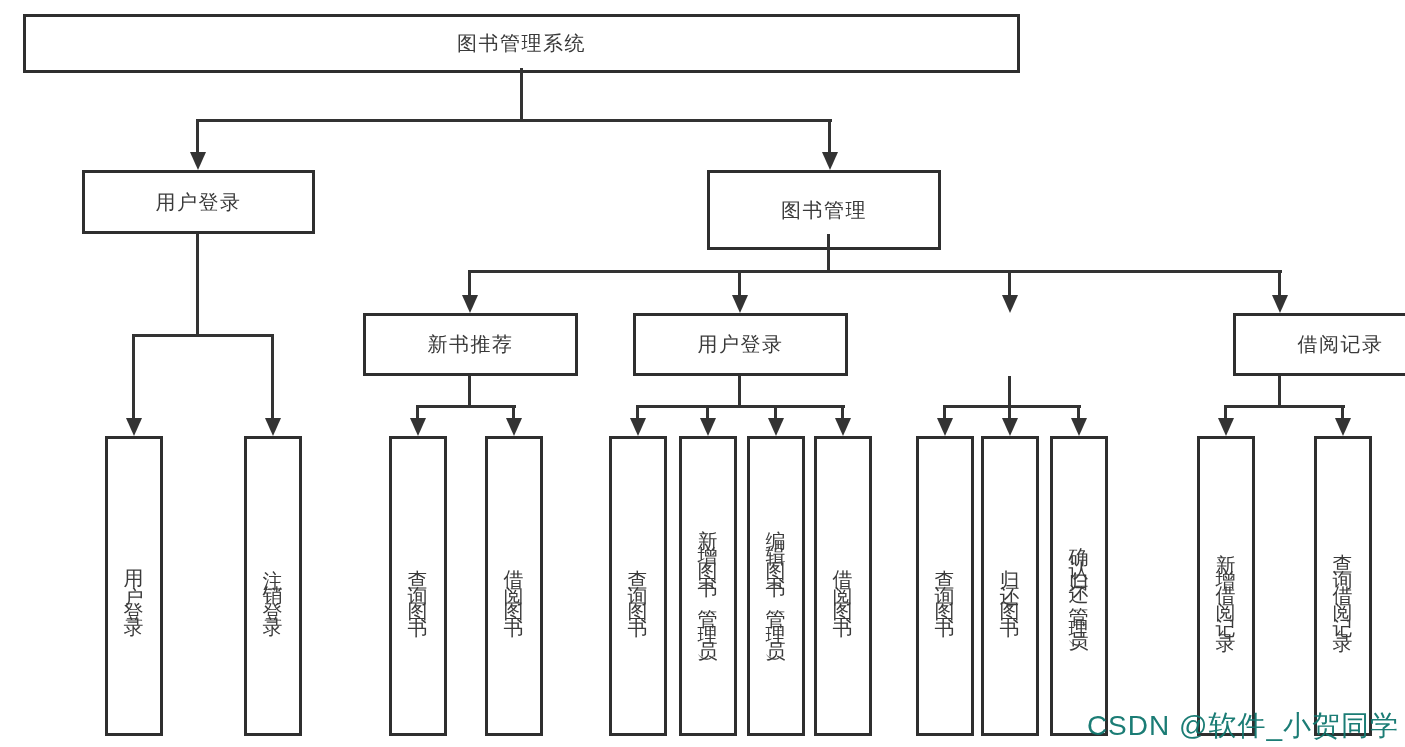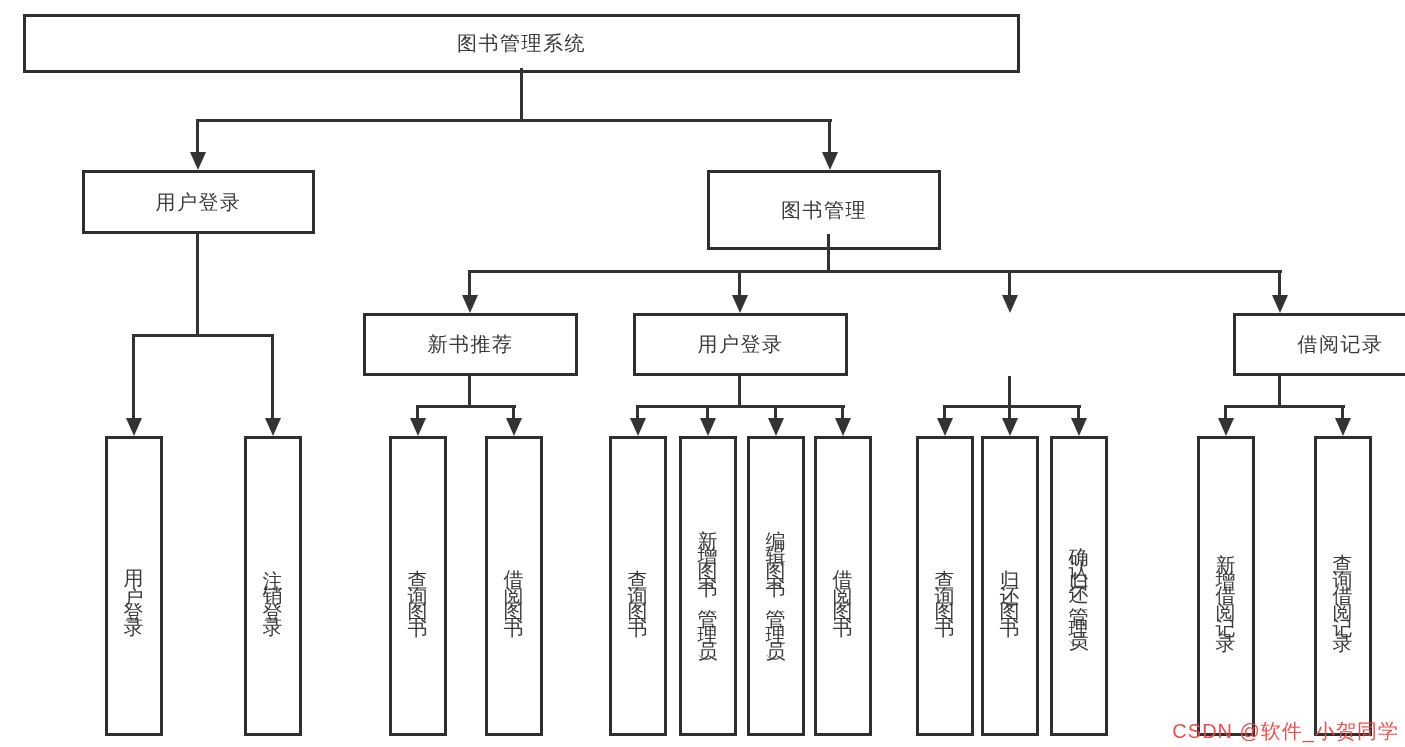--- a/index.html
+++ b/index.html
@@ -27,22 +27,22 @@
   .vtext.tight{letter-spacing:12px;}
   
   .vl{position:absolute;width:3px;background:#333333;}
   .hl{position:absolute;height:3px;background:#333333;}
   .ar{
     position:absolute;width:0;height:0;
     border-left:8px solid transparent;border-right:8px solid transparent;
     border-top:18px solid #333333;
   }
   .watermark{
-    position:absolute;right:6px;bottom:2px;font-size:20px;
-    color:#ef4444;letter-spacing:1px;opacity:.95;
+    position:absolute;right:6px;bottom:2px;font-size:28px;
+    color:#0f766e;letter-spacing:1px;opacity:.95;
   }
 </style>
 </head>
 <body>
 
 <div class="canvas">
 
   <div class="hbox" style="left:23px;top:14px;width:997px;height:59px">图书管理系统</div>
 
   <i class="vl" style="left:520px;top:68px;height:54px"></i>

